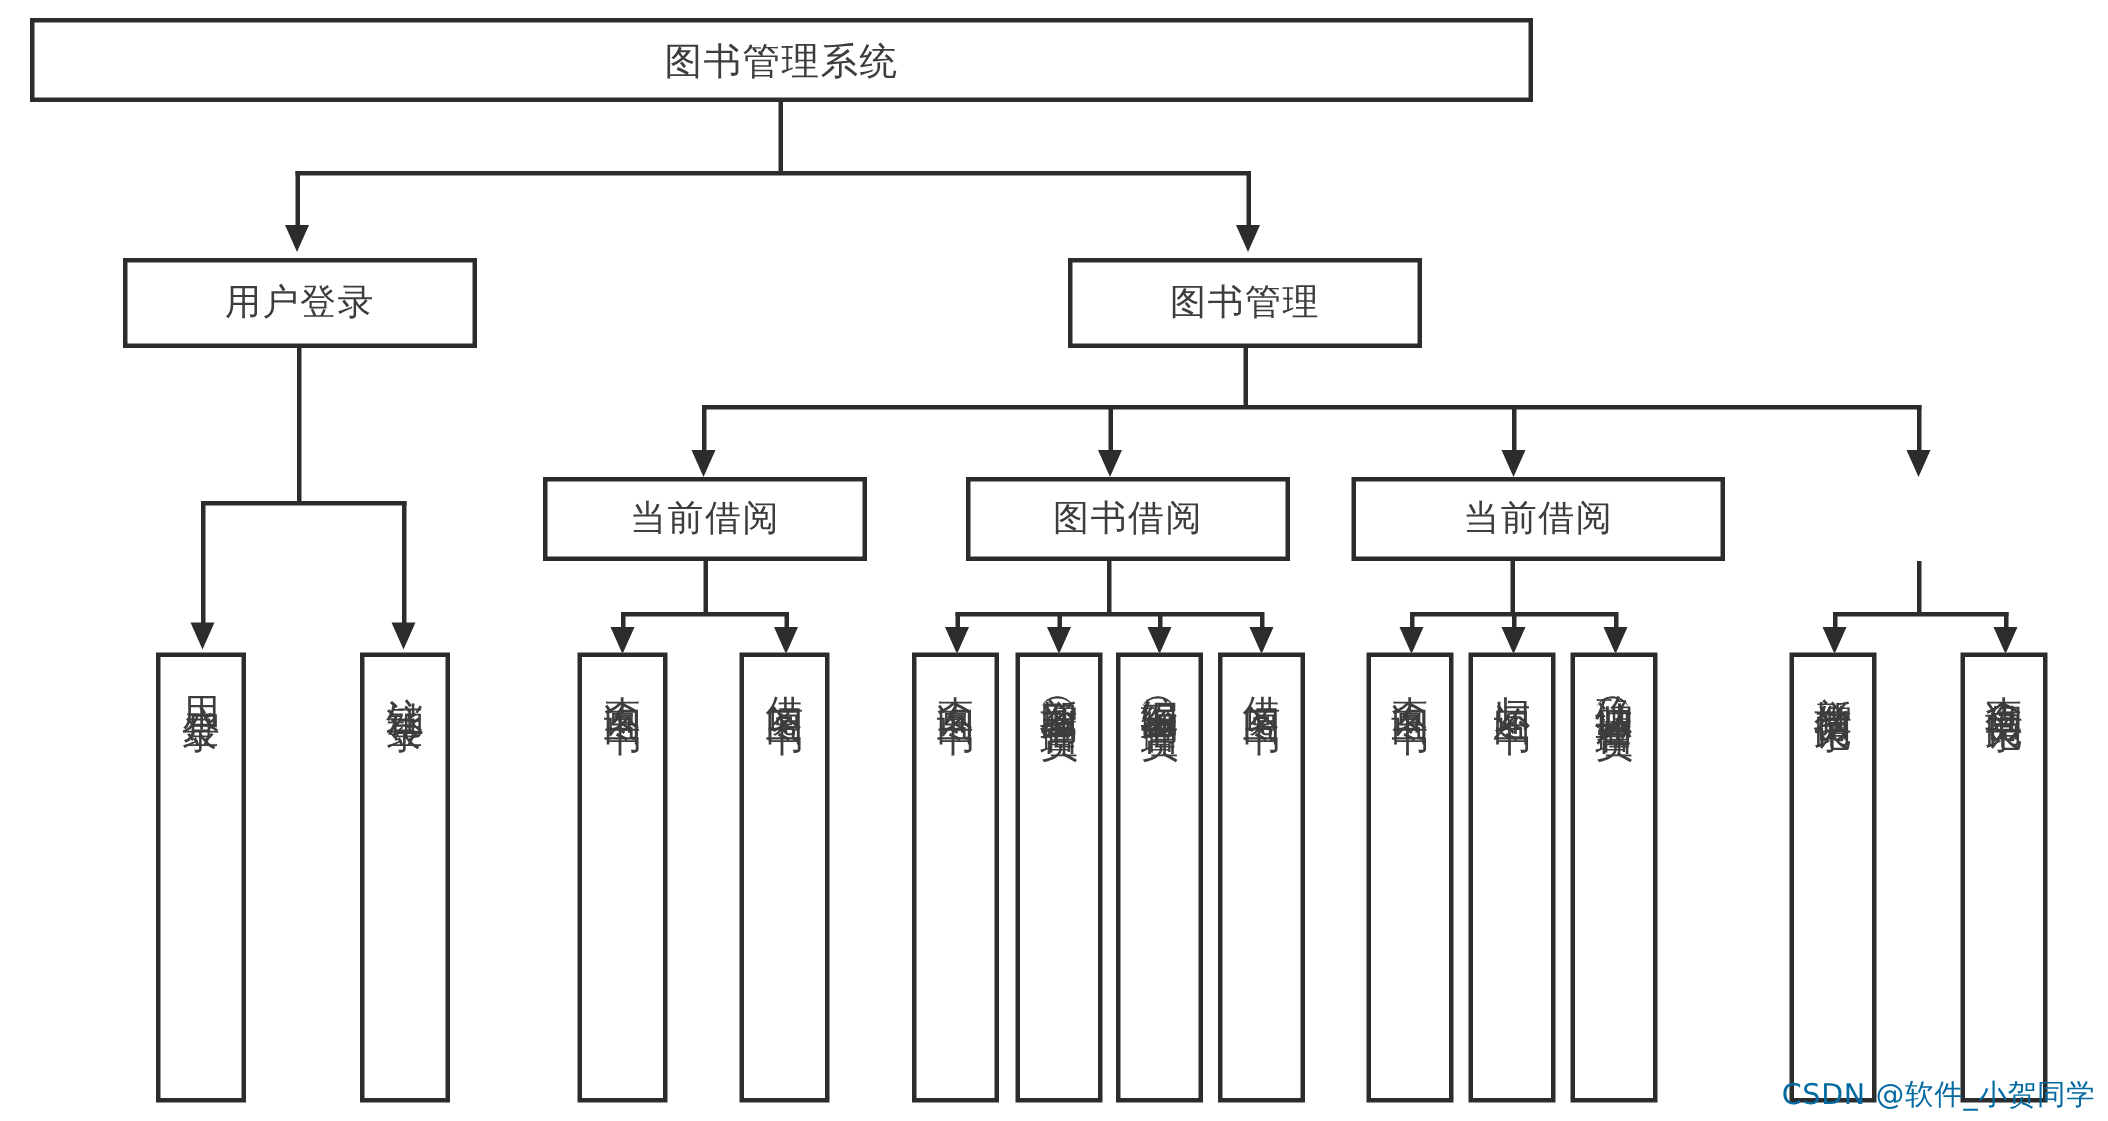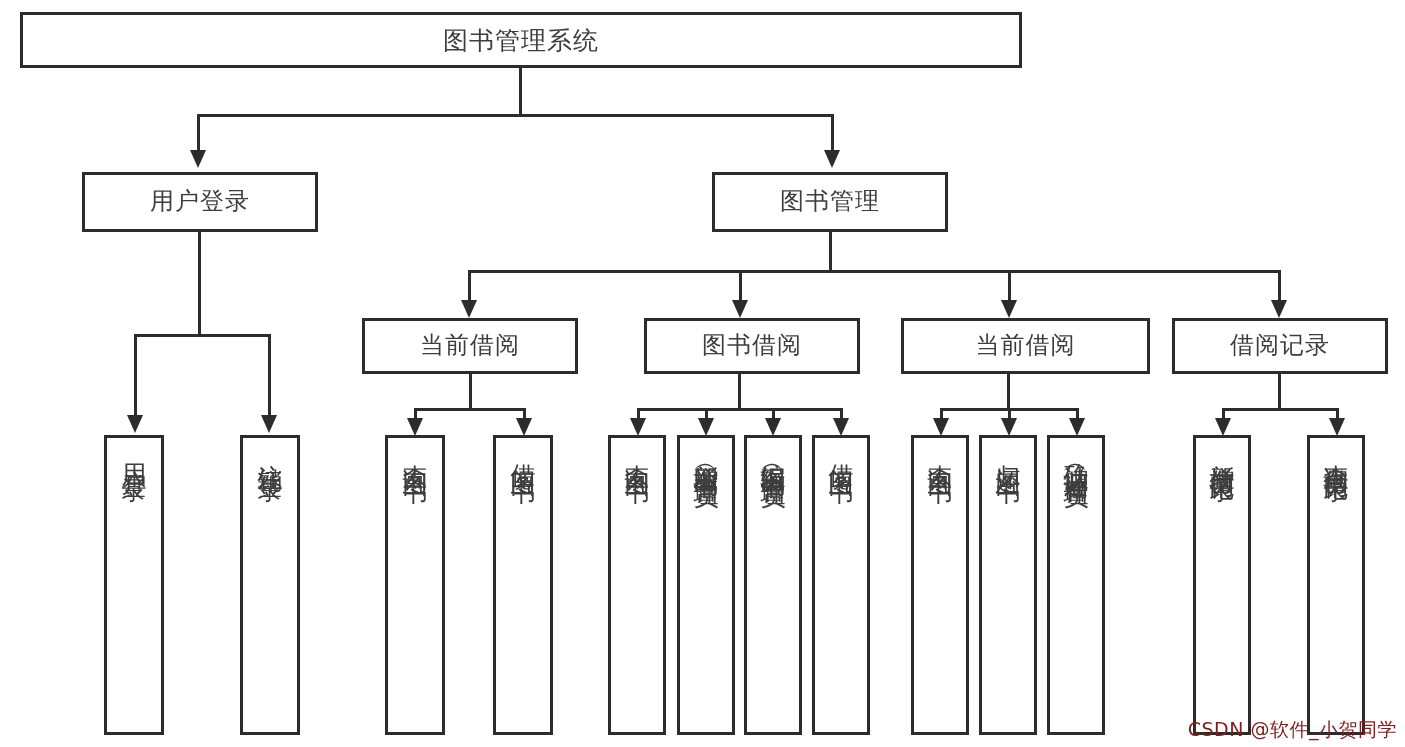--- a/index.html
+++ b/index.html
@@ -75,21 +75,21 @@
     border-left: 8px solid transparent;
     border-right: 8px solid transparent;
     border-top: 18px solid #2c2c2c;
   }
   
   #watermark {
     position: absolute;
     right: 8px;
     bottom: 4px;
     font-size: 19px;
-    color: #7f1d1d;
+    color: #0369a1;
     letter-spacing: 0.5px;
     white-space: nowrap;
     font-family: "DejaVu Sans", "Liberation Sans", sans-serif;
   }
 </style>
 </head>
 <body>
 
 <div id="diagram-root">
 
@@ -135,23 +135,20 @@
 
   <div class="node horizontal" style="left:362px; top:318px; width:216px; height:56px;">
     <span class="label">当前借阅</span>
   </div>
   <div class="node horizontal" style="left:632px; top:318px; width:216px; height:56px;margin-left:12px;">
     <span class="label">图书借阅</span>
   </div>
   <div class="node horizontal" style="left:901px; top:318px; width:249px; height:56px;">
     <span class="label">当前借阅</span>
   </div>
-  <div class="node horizontal" style="left:1172px; top:318px; width:216px; height:56px;">
-    <span class="label">借阅记录</span>
-  </div>
 
   <div class="edge v" style="left:469px; top:374px; height:34px;"></div>
   <div class="edge h" style="left:414px; top:408px; width:112px;"></div>
   <div class="edge v" style="left:414px; top:408px; height:22px;"></div>
   <div class="arrow" style="left:407px; top:418px;"></div>
   <div class="edge v" style="left:523px; top:408px; height:22px;"></div>
   <div class="arrow" style="left:516px; top:418px;"></div>
 
   <div class="edge v" style="left:738px; top:374px; height:34px;"></div>
   <div class="edge h" style="left:637px; top:408px; width:204px;"></div>

